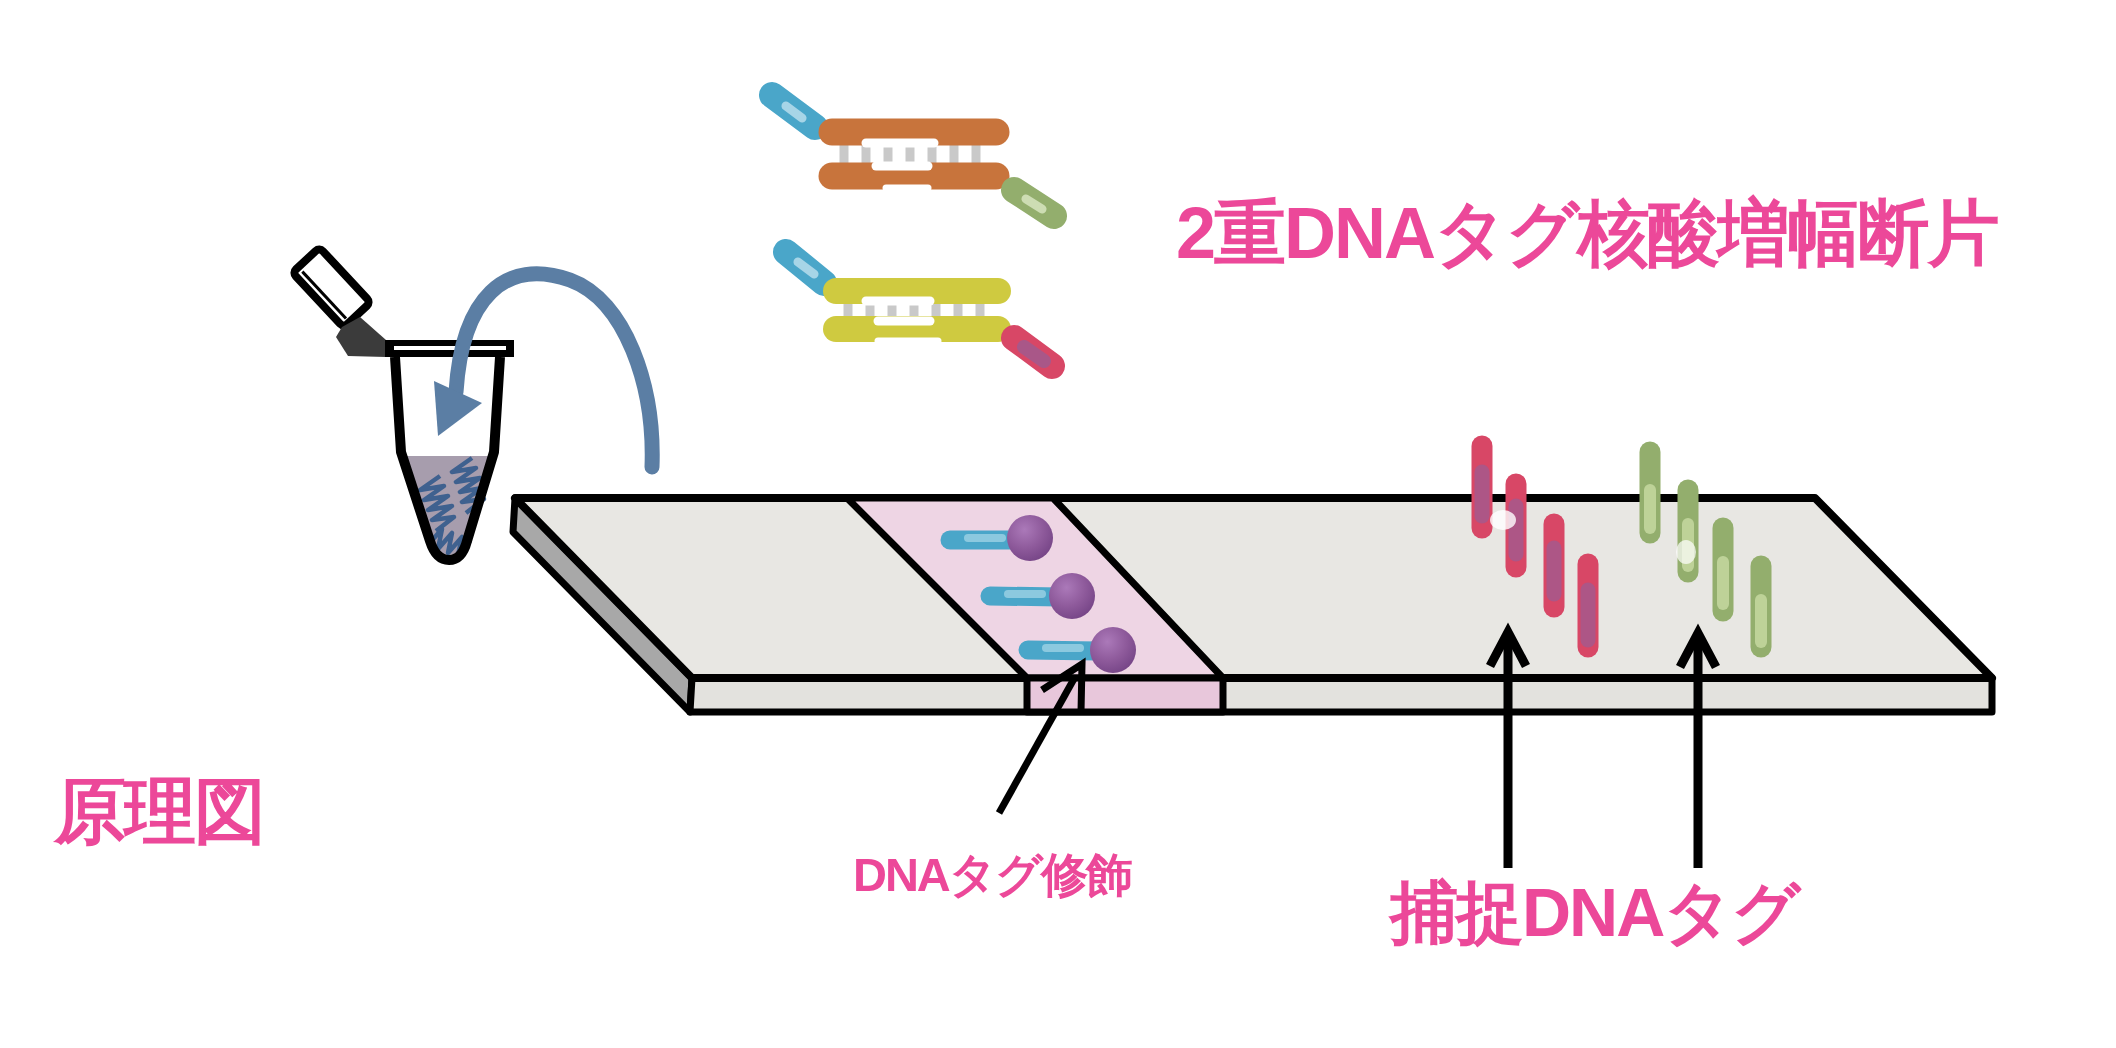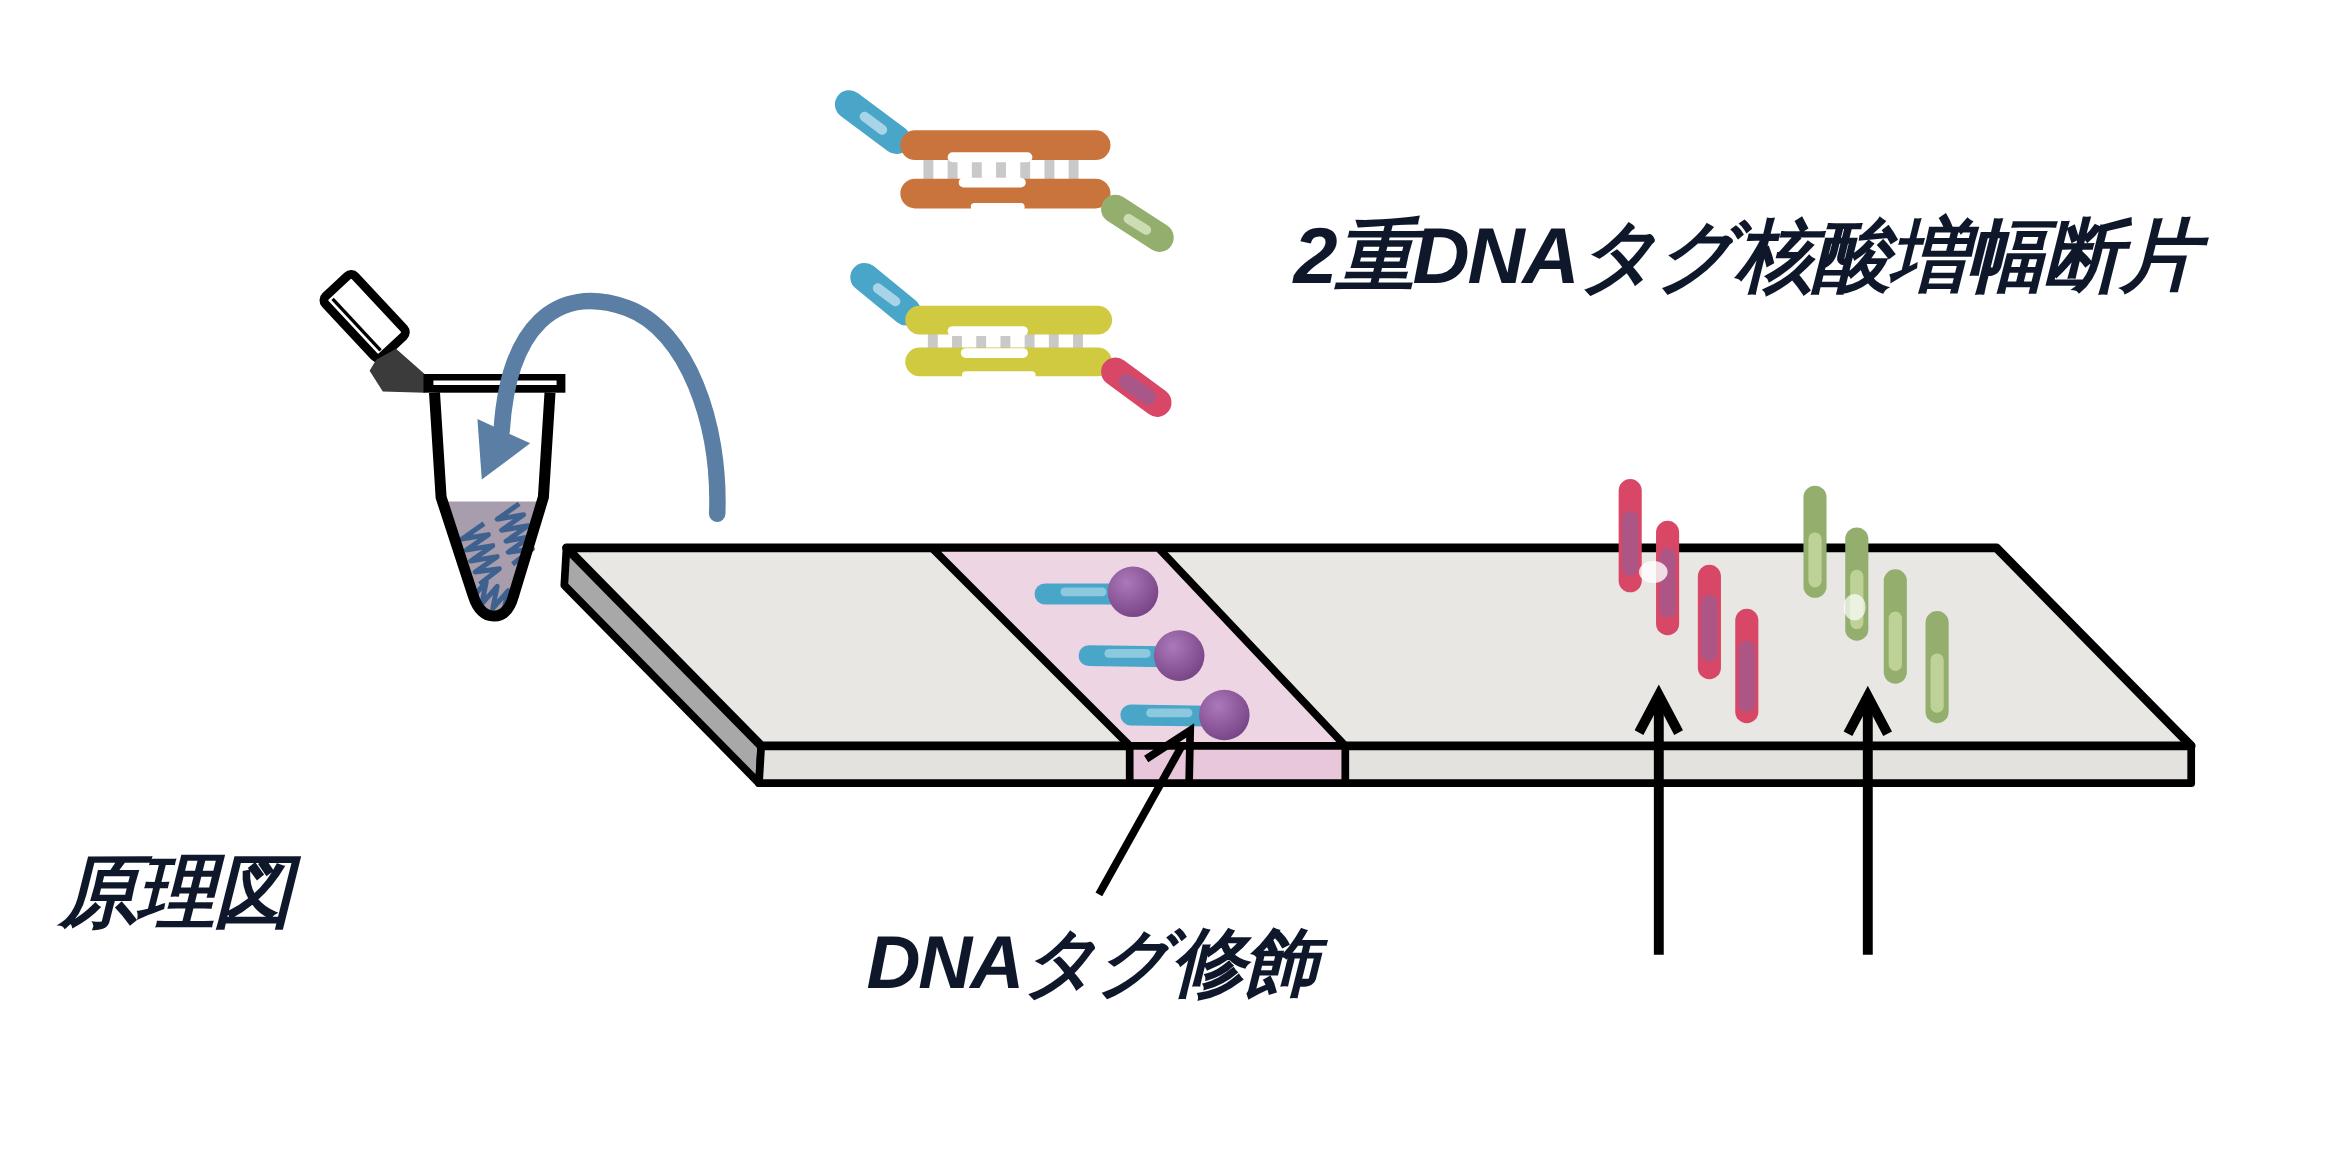--- a/index.html
+++ b/index.html
@@ -1,23 +1,23 @@
 <!DOCTYPE html>
 <html><head>
 <meta charset="utf-8">
 <style>
   html,body{margin:0;padding:0;background:#ffffff;}
   #stage{
     position:relative;width:2116px;height:1048px;background:#ffffff;overflow:hidden;
     font-family:"Liberation Sans","DejaVu Sans",sans-serif;color:#000;
   }
   #art{position:absolute;left:0;top:0;}
-  .lbl{position:absolute;font-weight:800;color:#0f172a;white-space:nowrap;letter-spacing:-2px;font-style:italic;}
+  .lbl{position:absolute;font-weight:800;color:#ec4899;white-space:nowrap;letter-spacing:-2px;}
   .lbl-title{left:1176px;top:196px;font-size:72px;line-height:74px;}
-  .lbl-particle{left:692px;top:831px;width:600px;text-align:center;font-size:68px;line-height:88px;}
+  .lbl-particle{left:692px;top:831px;width:600px;text-align:center;font-size:47px;line-height:88px;}
   .lbl-capture{left:1390px;top:877px;font-size:68px;line-height:70px;}
   .lbl-caption{left:54px;top:757px;font-size:72px;line-height:109px;}
 </style>
 </head>
 <body>
 
 <div id="stage">
 
   <svg id="art" width="2116" height="1048" viewBox="0 0 2116 1048">
     <defs>
@@ -151,18 +151,19 @@
       </g>
     </g>
   </svg>
 
   <div class="lbl lbl-title">2重DNAタグ核酸増幅断片</div>
 
   <div class="lbl lbl-particle">
     <div>DNAタグ修飾</div>
   </div>
 
+  <div class="lbl lbl-capture">捕捉DNAタグ</div>
 
   <div class="lbl lbl-caption">
     <div>原理図</div>
   </div>
 
 </div>
 
 </body></html>

